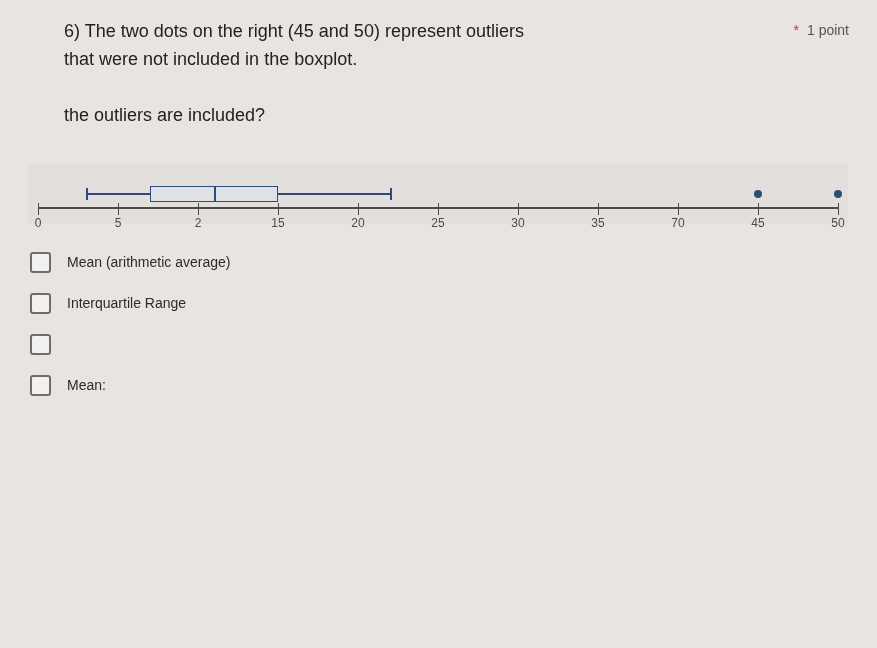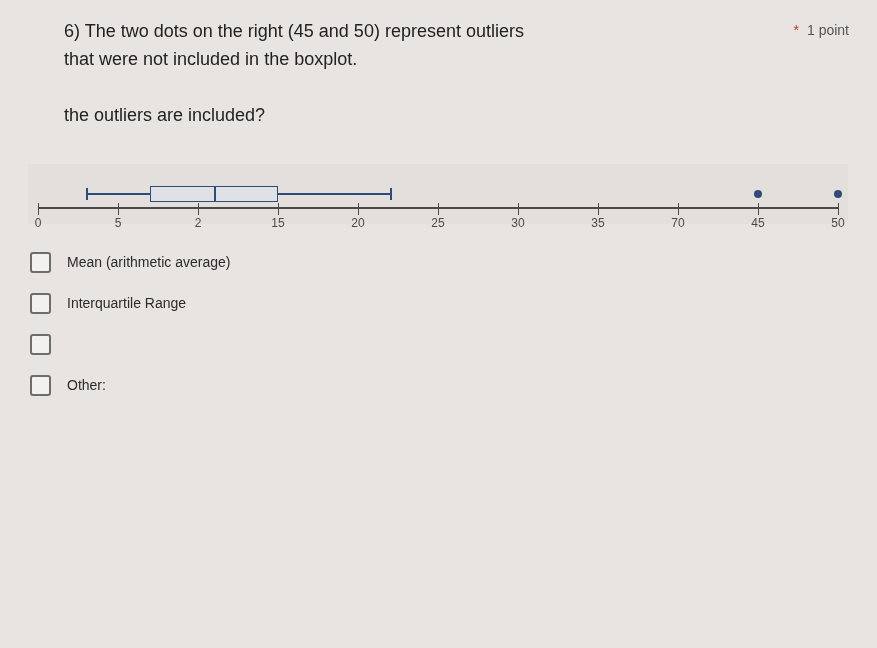--- a/index.html
+++ b/index.html
@@ -187,17 +187,17 @@
       </div>
       <div class="option">
         <div class="checkbox"></div>
         <span>Interquartile Range</span>
       </div>
       <div class="option">
         <div class="checkbox"></div>
       </div>
       <div class="option">
         <div class="checkbox"></div>
-        <span>Other:</span>
+        <span>Mean:</span>
       </div>
     </div>
 
 </div>
 
 </body></html>

